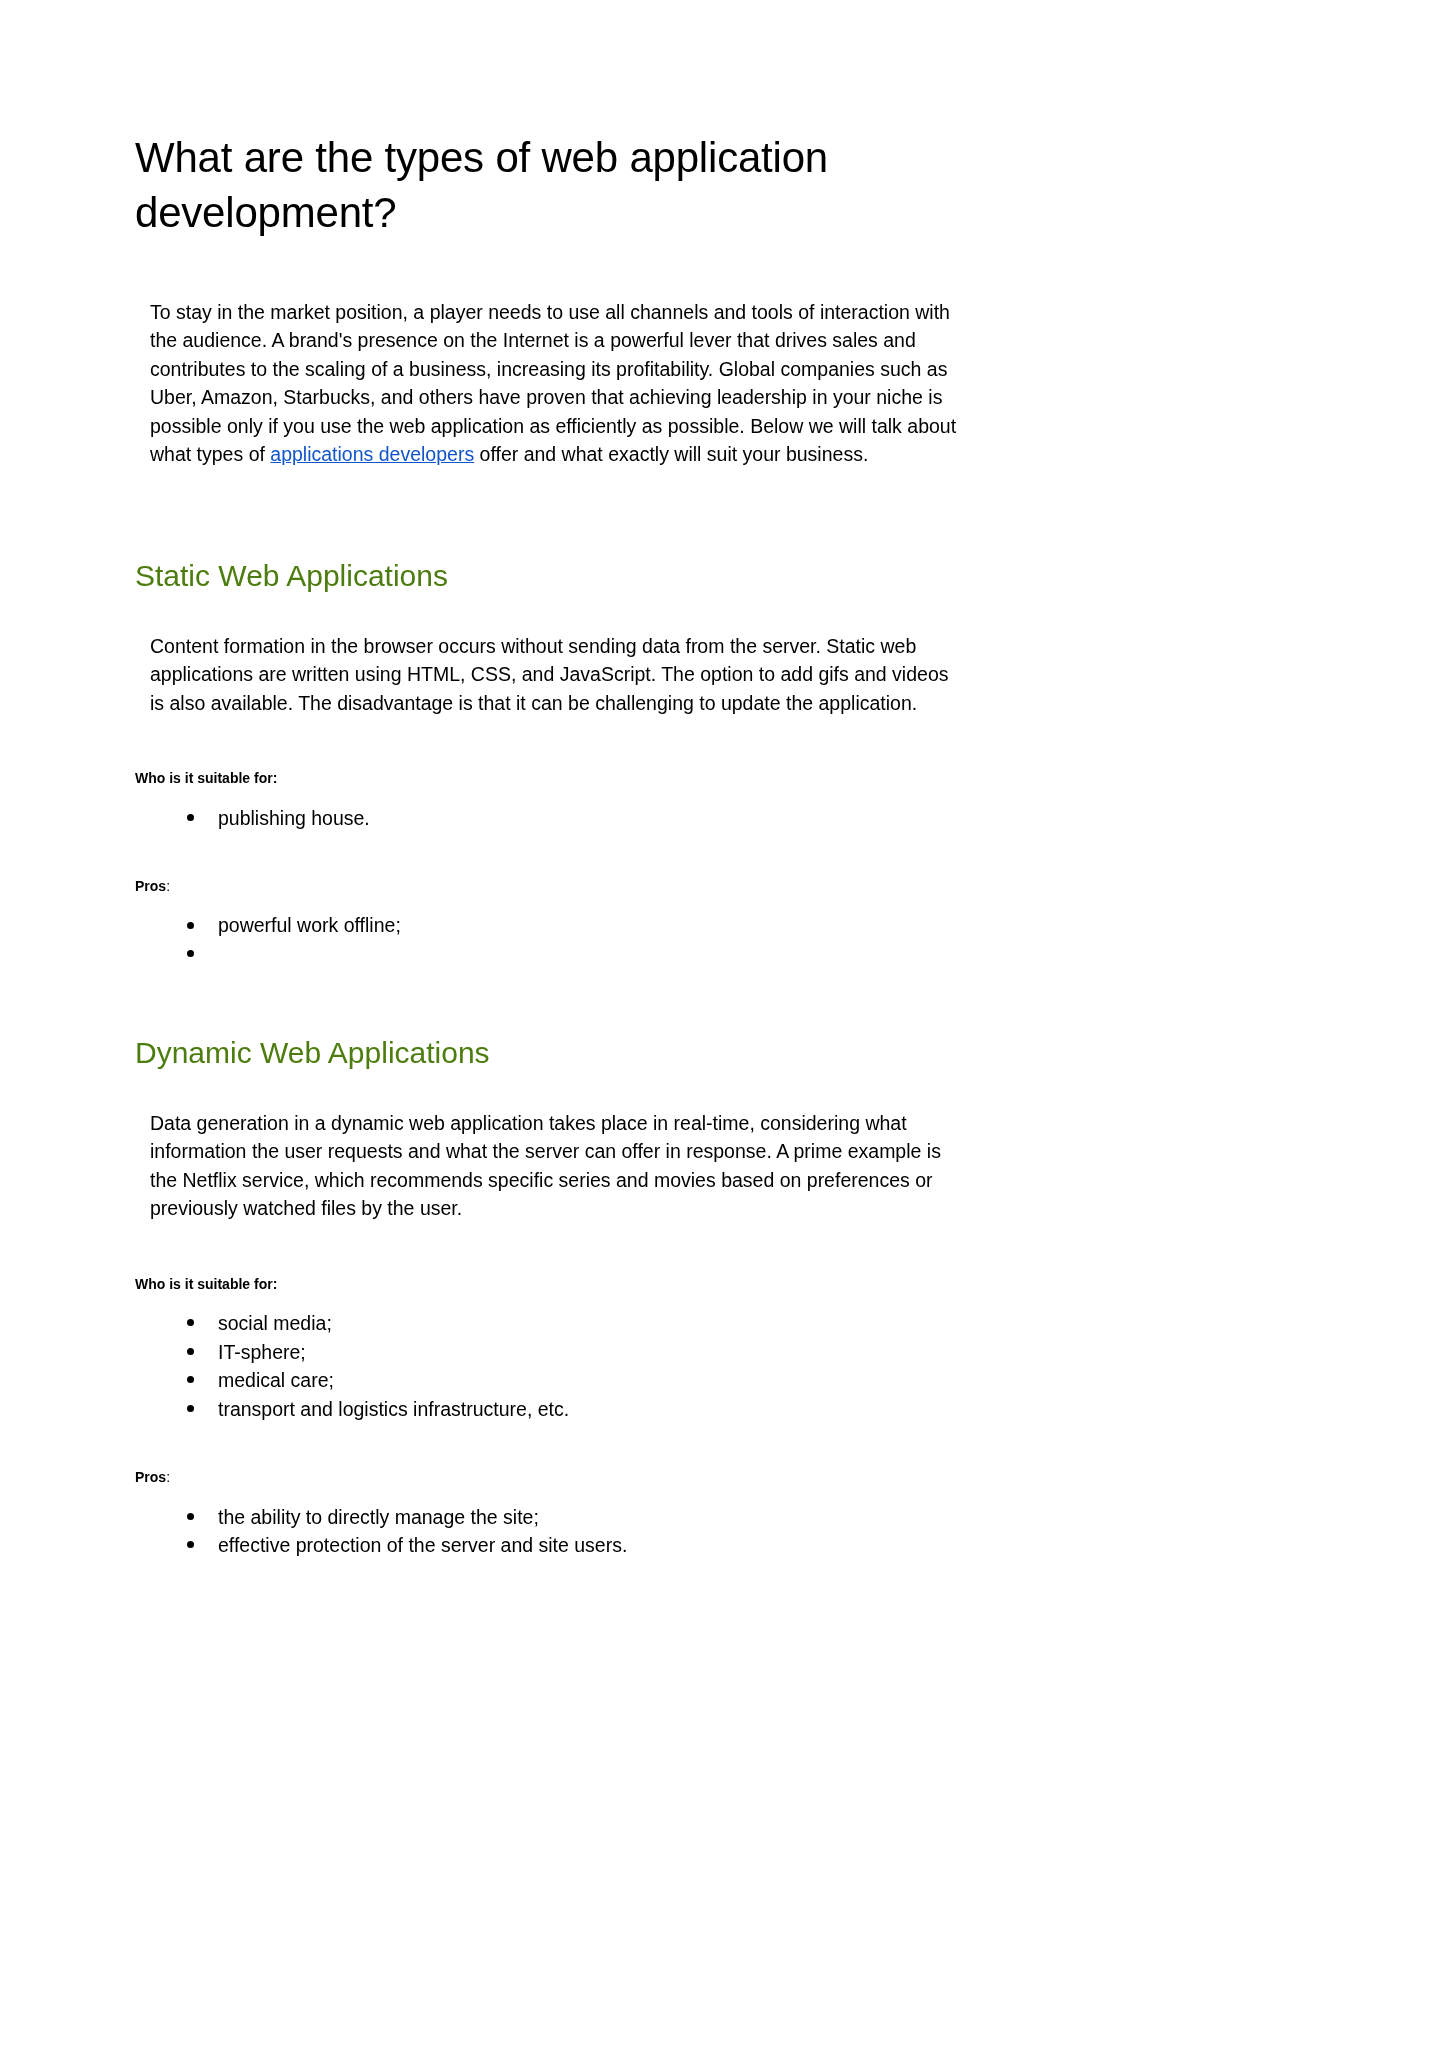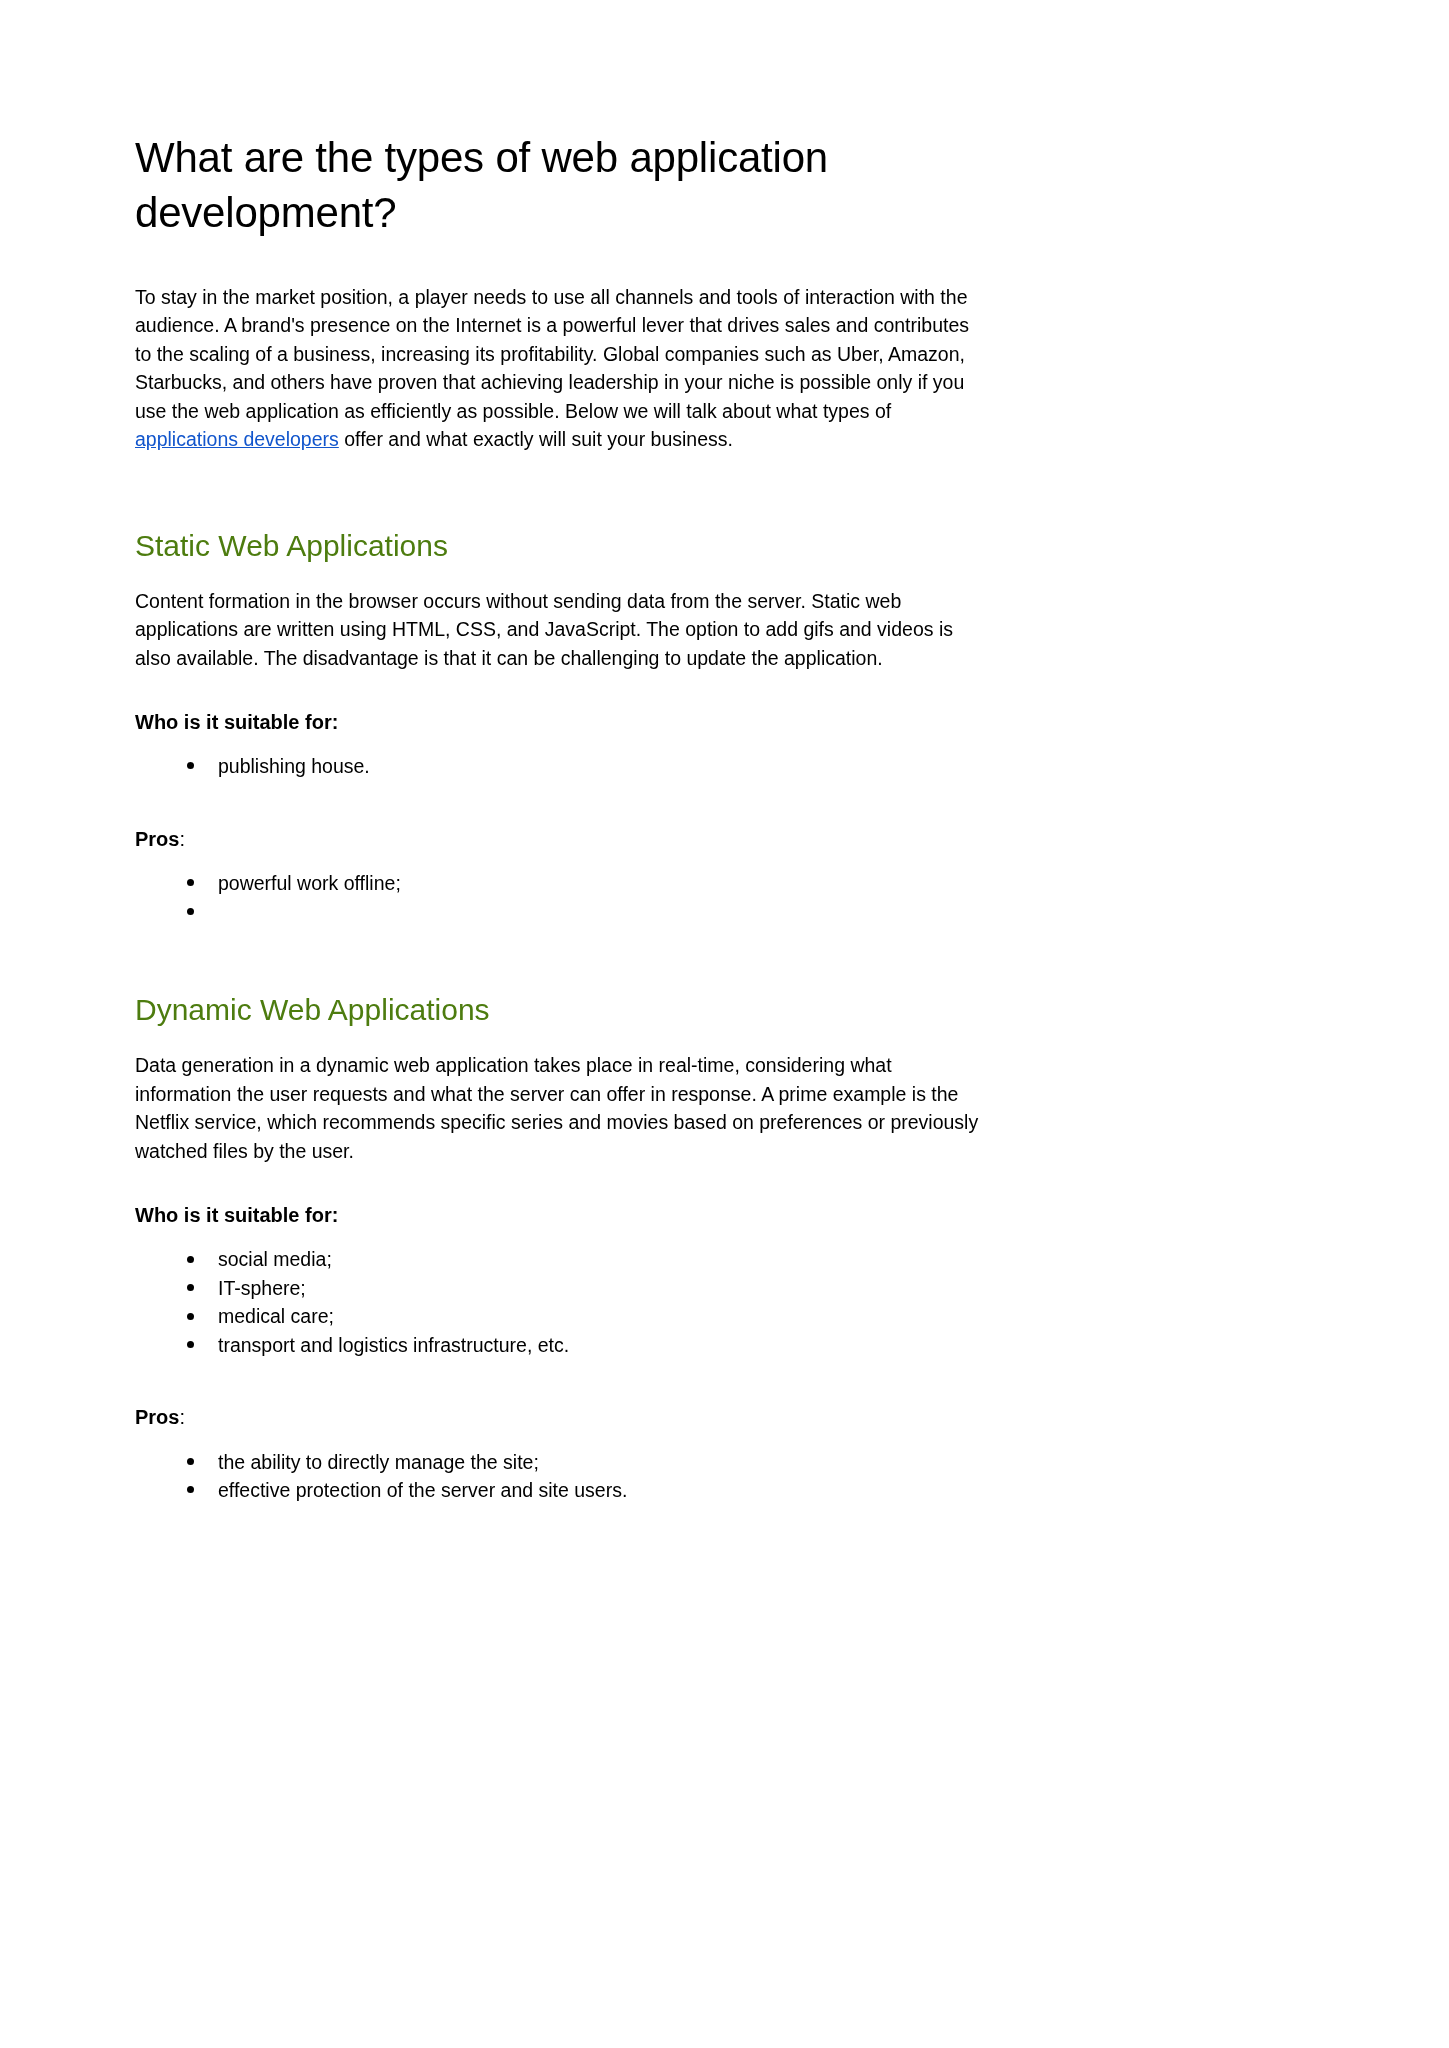--- a/index.html
+++ b/index.html
@@ -41,32 +41,32 @@
     font-size: 30px;
     font-weight: 400;
     line-height: 1.3;
     margin: 0;
     color: #4d7c0f;
   }
 
   p.body-text {
     font-size: 19.5px;
     line-height: 1.46;
-    margin: 0;
+    margin: 15px;
     color: #000000;
     text-align: left;
   }
 
   a.inline-link {
     color: #1155cc;
     text-decoration: underline;
   }
 
   p.label {
-    font-size: 20px;
+    font-size: 14px;
     line-height: 1.46;
     margin: 0;
     color: #000000;
   }
   p.label b {
     font-weight: 700;
   }
 
   ul.bullets {
     margin: 15px;

